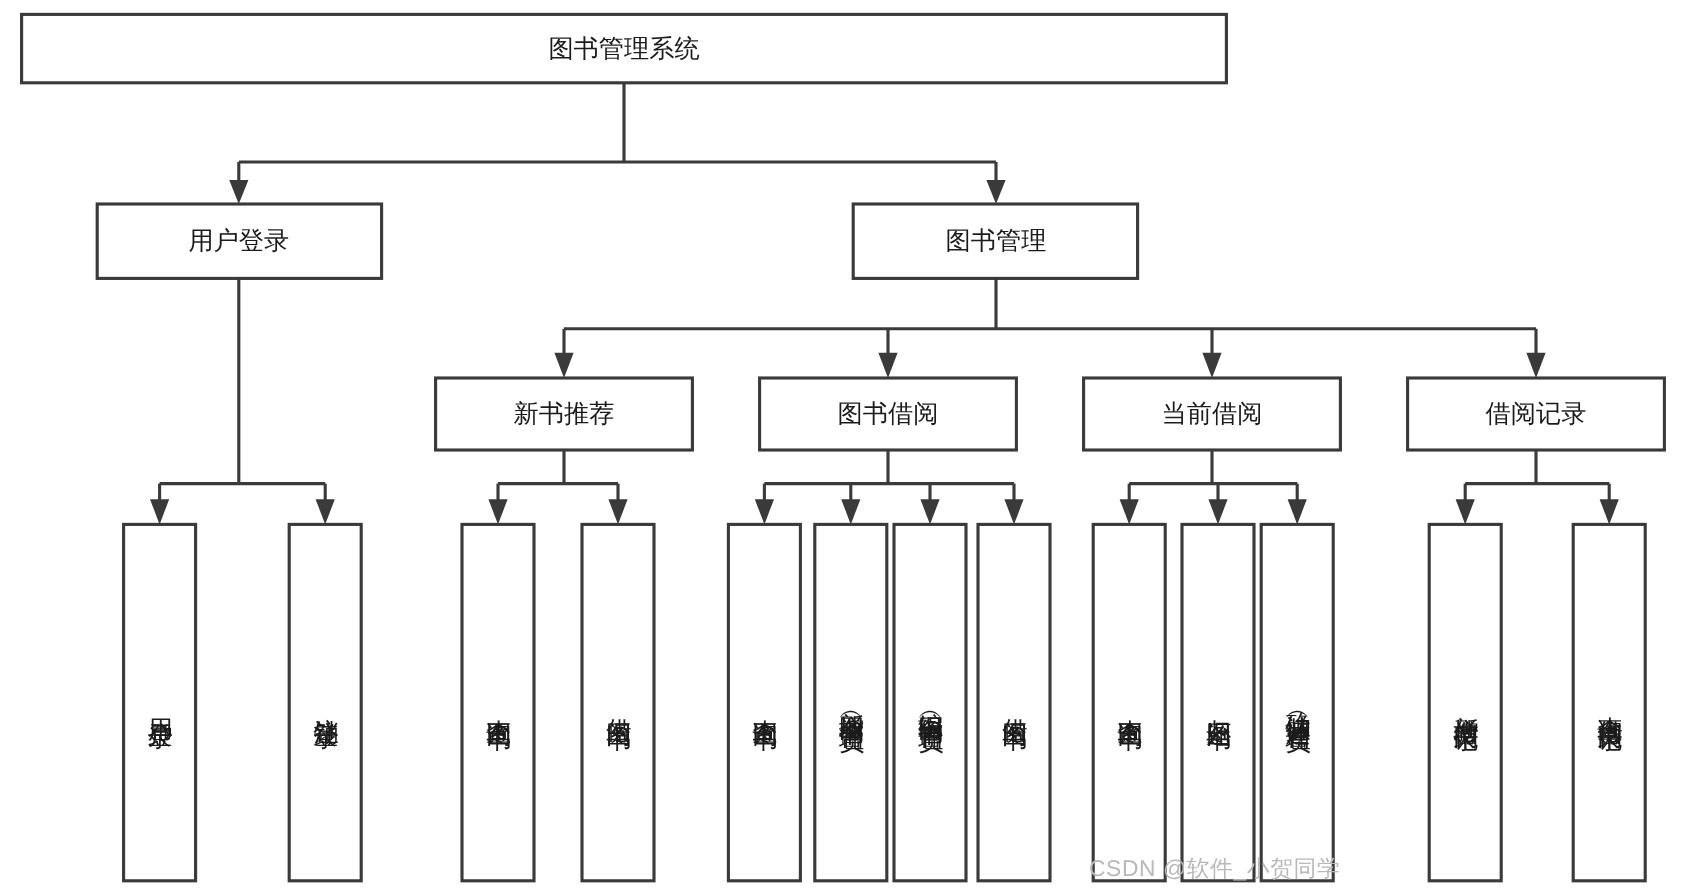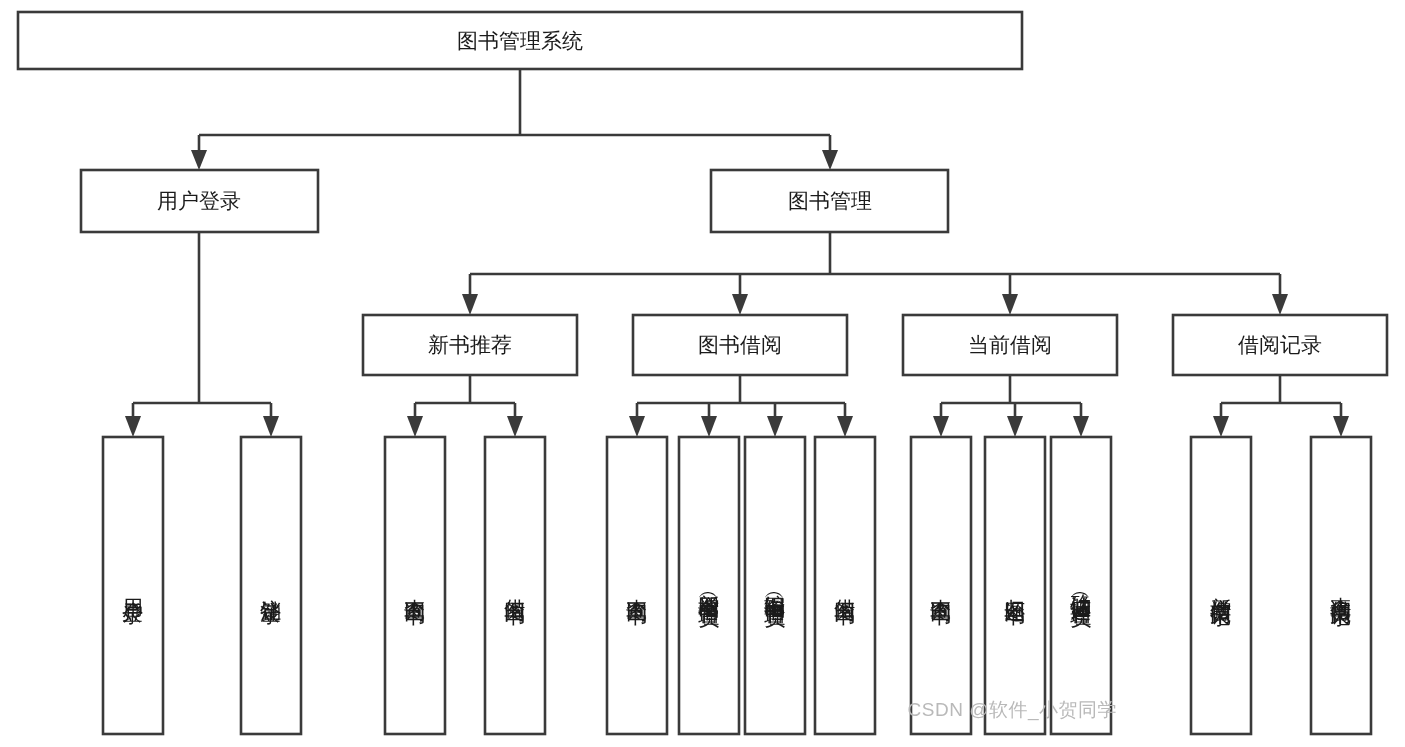--- a/index.html
+++ b/index.html
@@ -61,21 +61,21 @@
     letter-spacing: 2px;
     display: flex;
     align-items: center;
     justify-content: center;
     pointer-events: none;
     text-align: center;
   }
   #watermark {
     position: absolute;
     right: 8px;
-    bottom: 24px;
+    bottom: 10px;
     font-family: "Liberation Sans", "DejaVu Sans", sans-serif;
     font-size: 19px;
     color: #b9b9b9;
     letter-spacing: 0.5px;
     white-space: nowrap;
   }
 </style>
 </head>
 <body>
 

